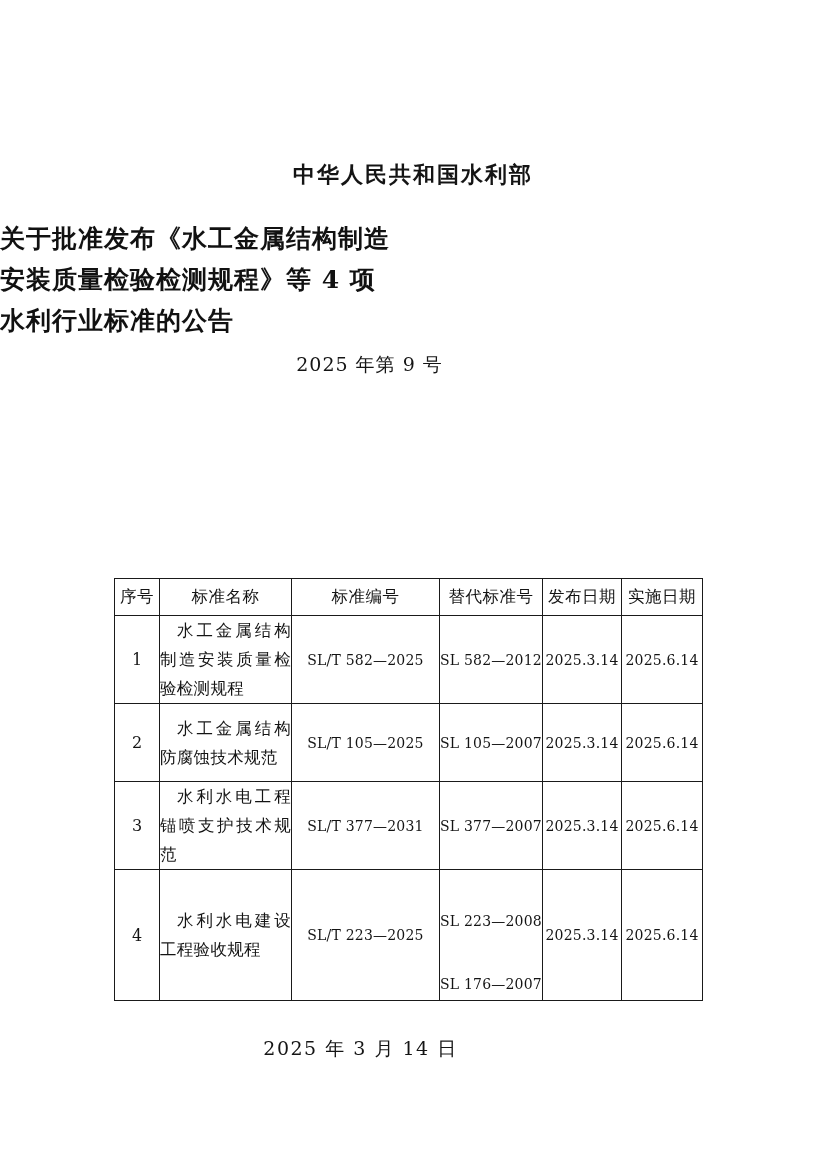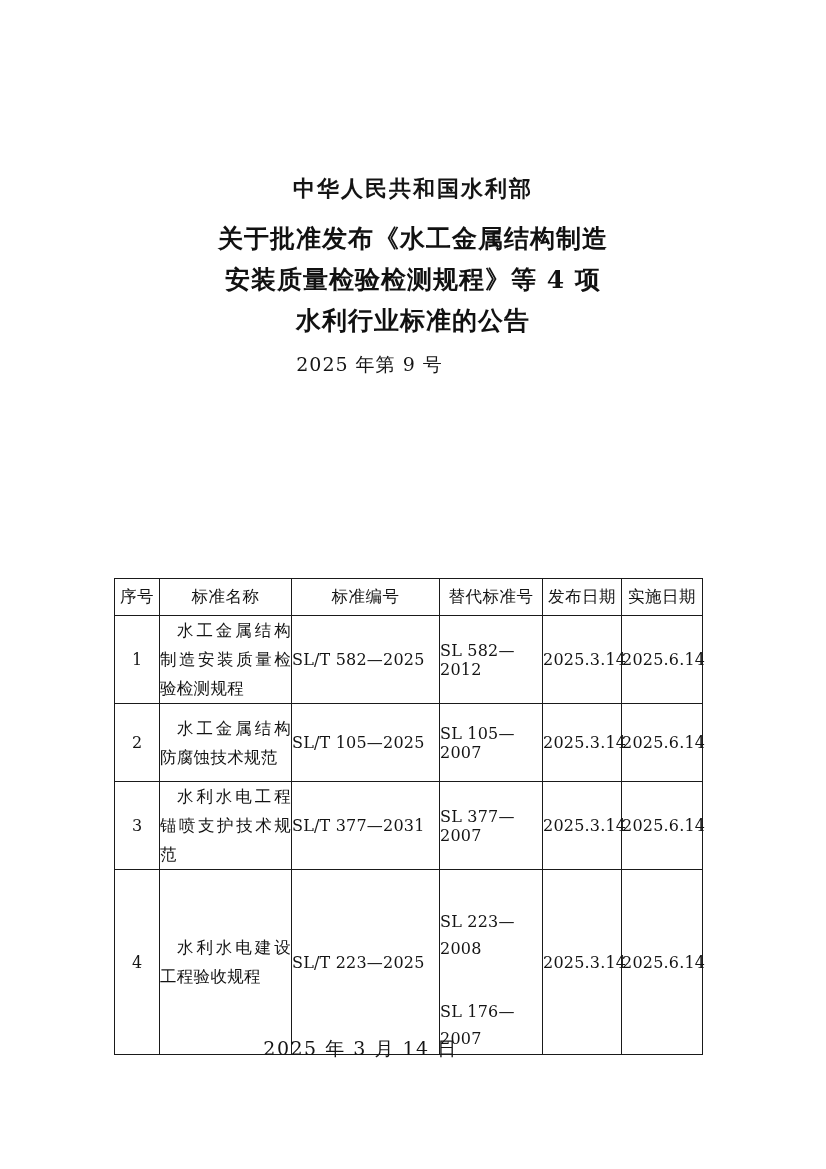--- a/index.html
+++ b/index.html
@@ -27,30 +27,29 @@
   .masthead {
     position: absolute;
     left: 0;
     top: 160px;
     width: 826px;
     text-align: center;
     font-size: 22px;
     letter-spacing: 2px;
     font-weight: 600;
     color: #141414;
-    margin-top: 14px;
   }
 
   
   .title-block {
     position: absolute;
     left: 0;
     top: 218px;
     width: 826px;
-    text-align: center;
+    text-align: left;
   }
   .title-line {
     font-size: 25px;
     line-height: 41px;
     letter-spacing: 1px;
     font-weight: 600;
     color: #111111;
     white-space: pre;
   }
 
@@ -118,21 +117,22 @@
   .cell-name {
     font-size: 16.5px;
     line-height: 29px;
     padding: 5px 8px 5px 8px;
     text-align: justify;
     text-align-last: left;
     text-indent: 17px;
     letter-spacing: 0.3px;
   }
   .cell-code, .cell-replace, .cell-date {
-    font-size: 16px;
+    text-align: center;
+    font-size: 14px;
     letter-spacing: 0.2px;
   }
   .cell-replace .sub {
     display: block;
     line-height: 27px;
     margin-top: 36px;
   }
   .cell-replace.two-line {
     line-height: 27px;
     padding: 2px 0;

